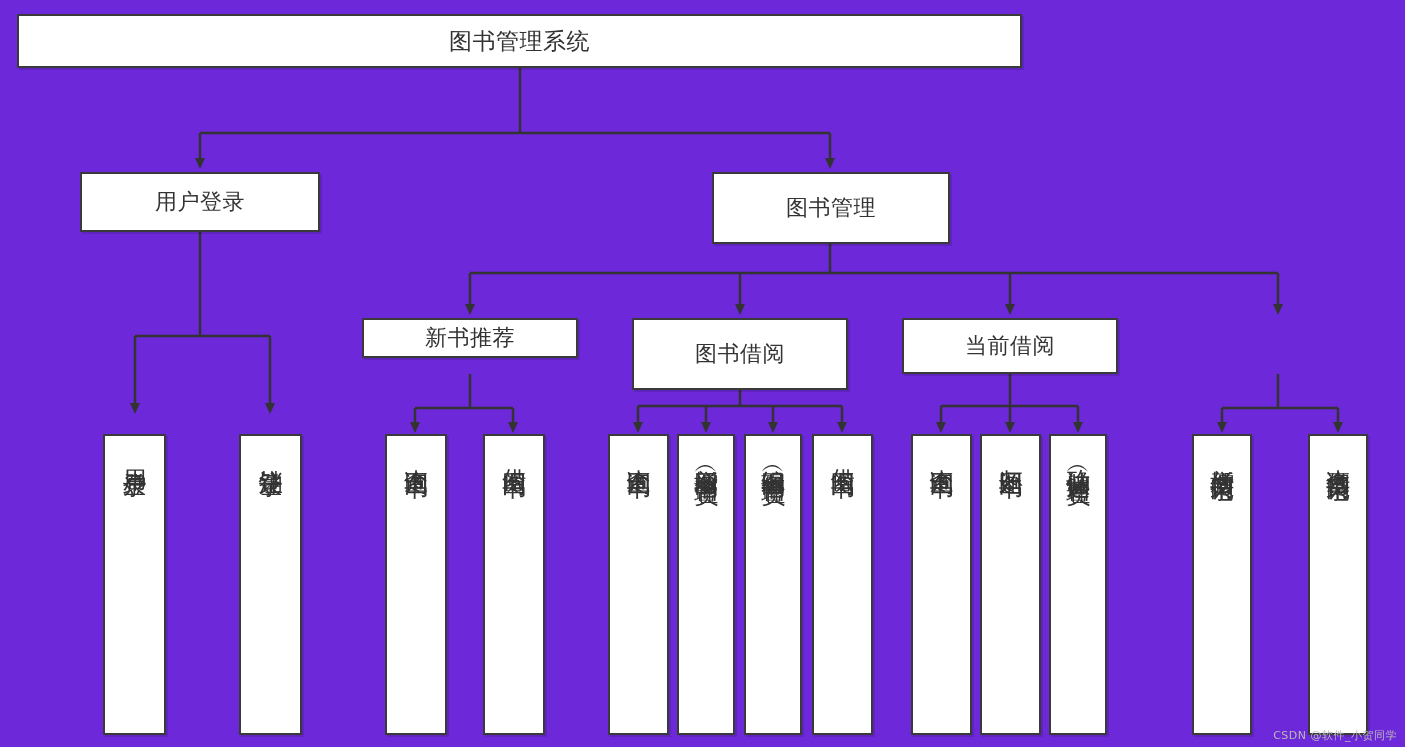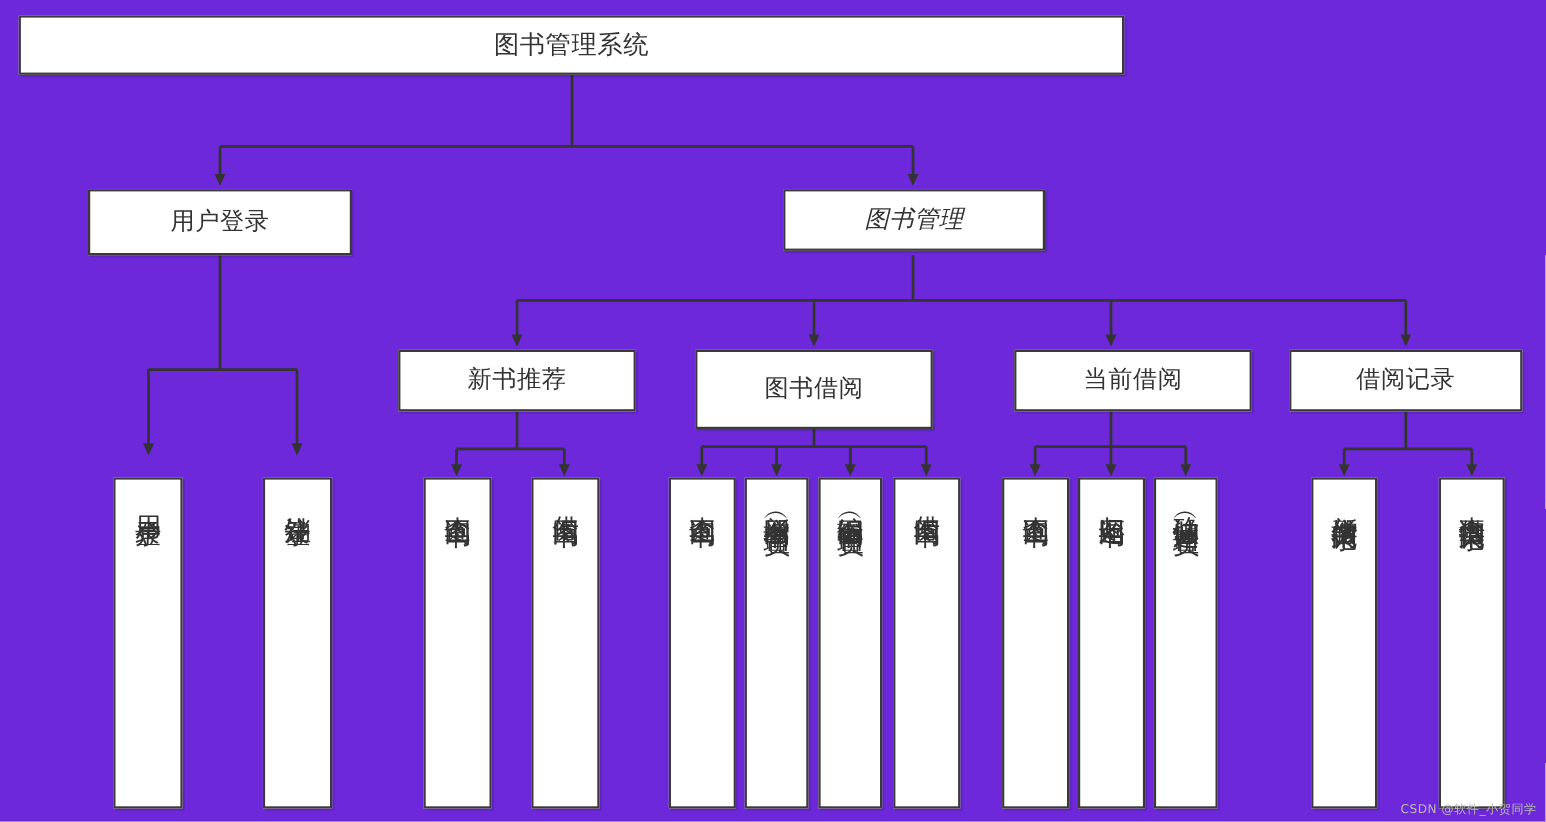--- a/index.html
+++ b/index.html
@@ -126,35 +126,32 @@
     </g>
   </svg>
 
   <div class="node horizontal root" style="left:17px; top:14px; width:1005px; height:54px;">
     <span class="label">图书管理系统</span>
   </div>
 
   <div class="node horizontal" style="left:80px; top:172px; width:240px; height:60px;">
     <span class="label">用户登录</span>
   </div>
-  <div class="node horizontal" style="left:712px; top:172px; width:238px; height:56px;font-style:italic;">
+  <div class="node horizontal" style="left:712px; top:172px; width:238px; height:72px;">
     <span class="label">图书管理</span>
   </div>
 
-  <div class="node horizontal" style="left:362px; top:318px; width:216px; height:56px;">
+  <div class="node horizontal" style="left:362px; top:318px; width:216px; height:40px;">
     <span class="label">新书推荐</span>
   </div>
   <div class="node horizontal" style="left:632px; top:318px; width:216px; height:72px;">
     <span class="label">图书借阅</span>
   </div>
-  <div class="node horizontal" style="left:922px; top:318px; width:216px; height:56px;">
+  <div class="node horizontal" style="left:902px; top:318px; width:216px; height:56px;">
     <span class="label">当前借阅</span>
-  </div>
-  <div class="node horizontal" style="left:1172px; top:318px; width:212px; height:56px;">
-    <span class="label">借阅记录</span>
   </div>
 
   <div class="node vertical" style="left:103px; top:434px; width:63px; height:301px;">
     <span class="label">用户登录</span>
   </div>
   <div class="node vertical" style="left:239px; top:434px; width:63px; height:301px;">
     <span class="label">注销登录</span>
   </div>
 
   <div class="node vertical" style="left:385px; top:434px; width:62px; height:301px;">

